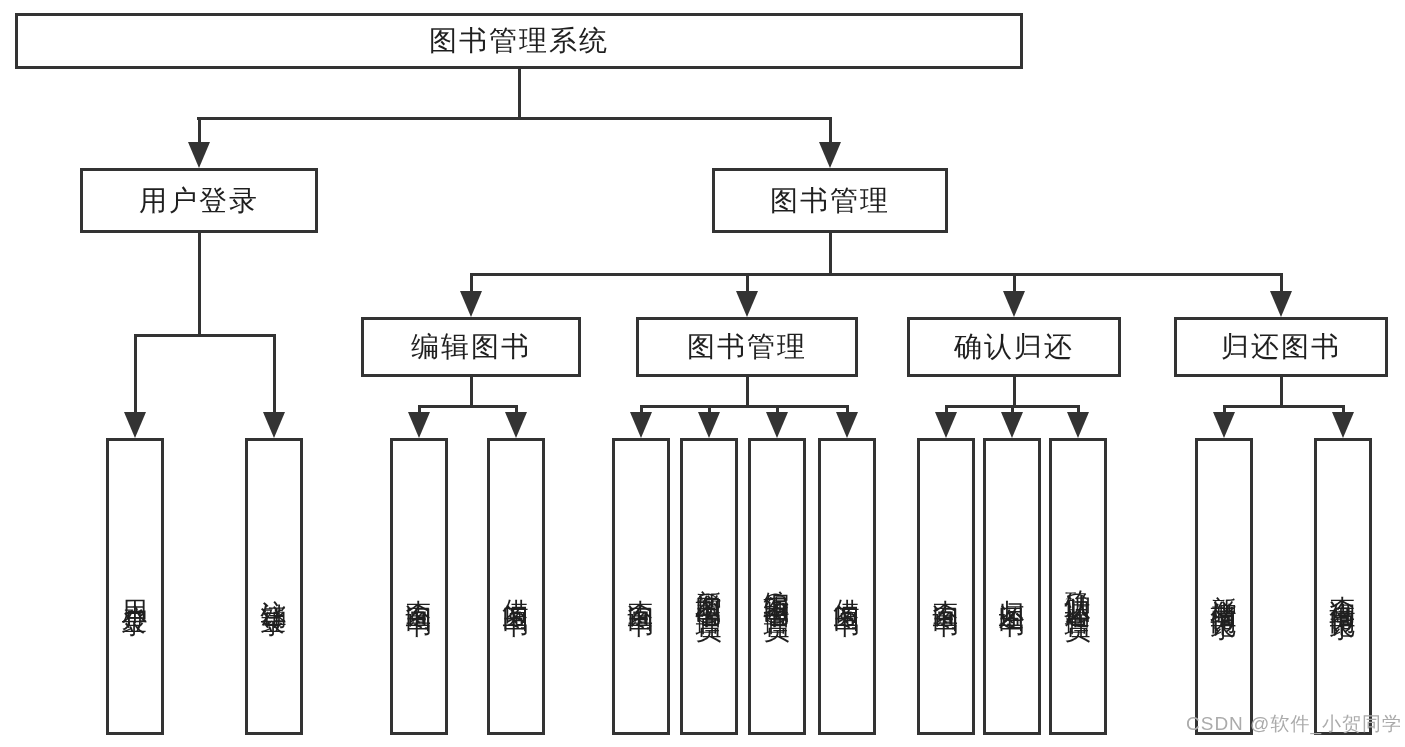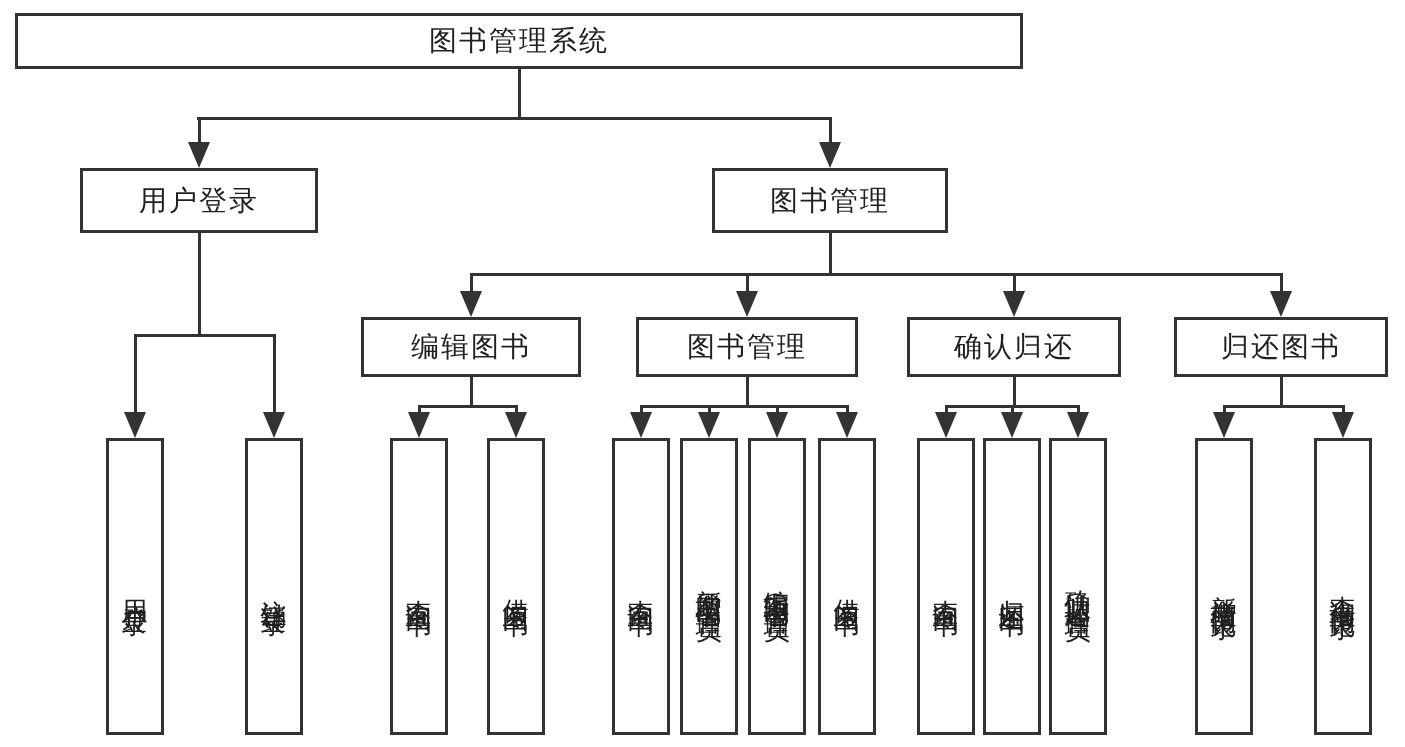--- a/index.html
+++ b/index.html
@@ -127,14 +127,15 @@
   <div class="leaf" style="left:748px;">编辑图书（管理员）</div>
   <div class="leaf" style="left:818px;">借阅图书</div>
 
   <div class="leaf" style="left:917px;">查询图书</div>
   <div class="leaf" style="left:983px;">归还图书</div>
   <div class="leaf" style="left:1049px;">确认归还（管理员）</div>
 
   <div class="leaf" style="left:1195px;">新增借阅记录</div>
   <div class="leaf" style="left:1314px;">查询借阅记录</div>
 
+  <div class="wm">CSDN @软件_小贺同学</div>
 
 </div>
 
 </body></html>

